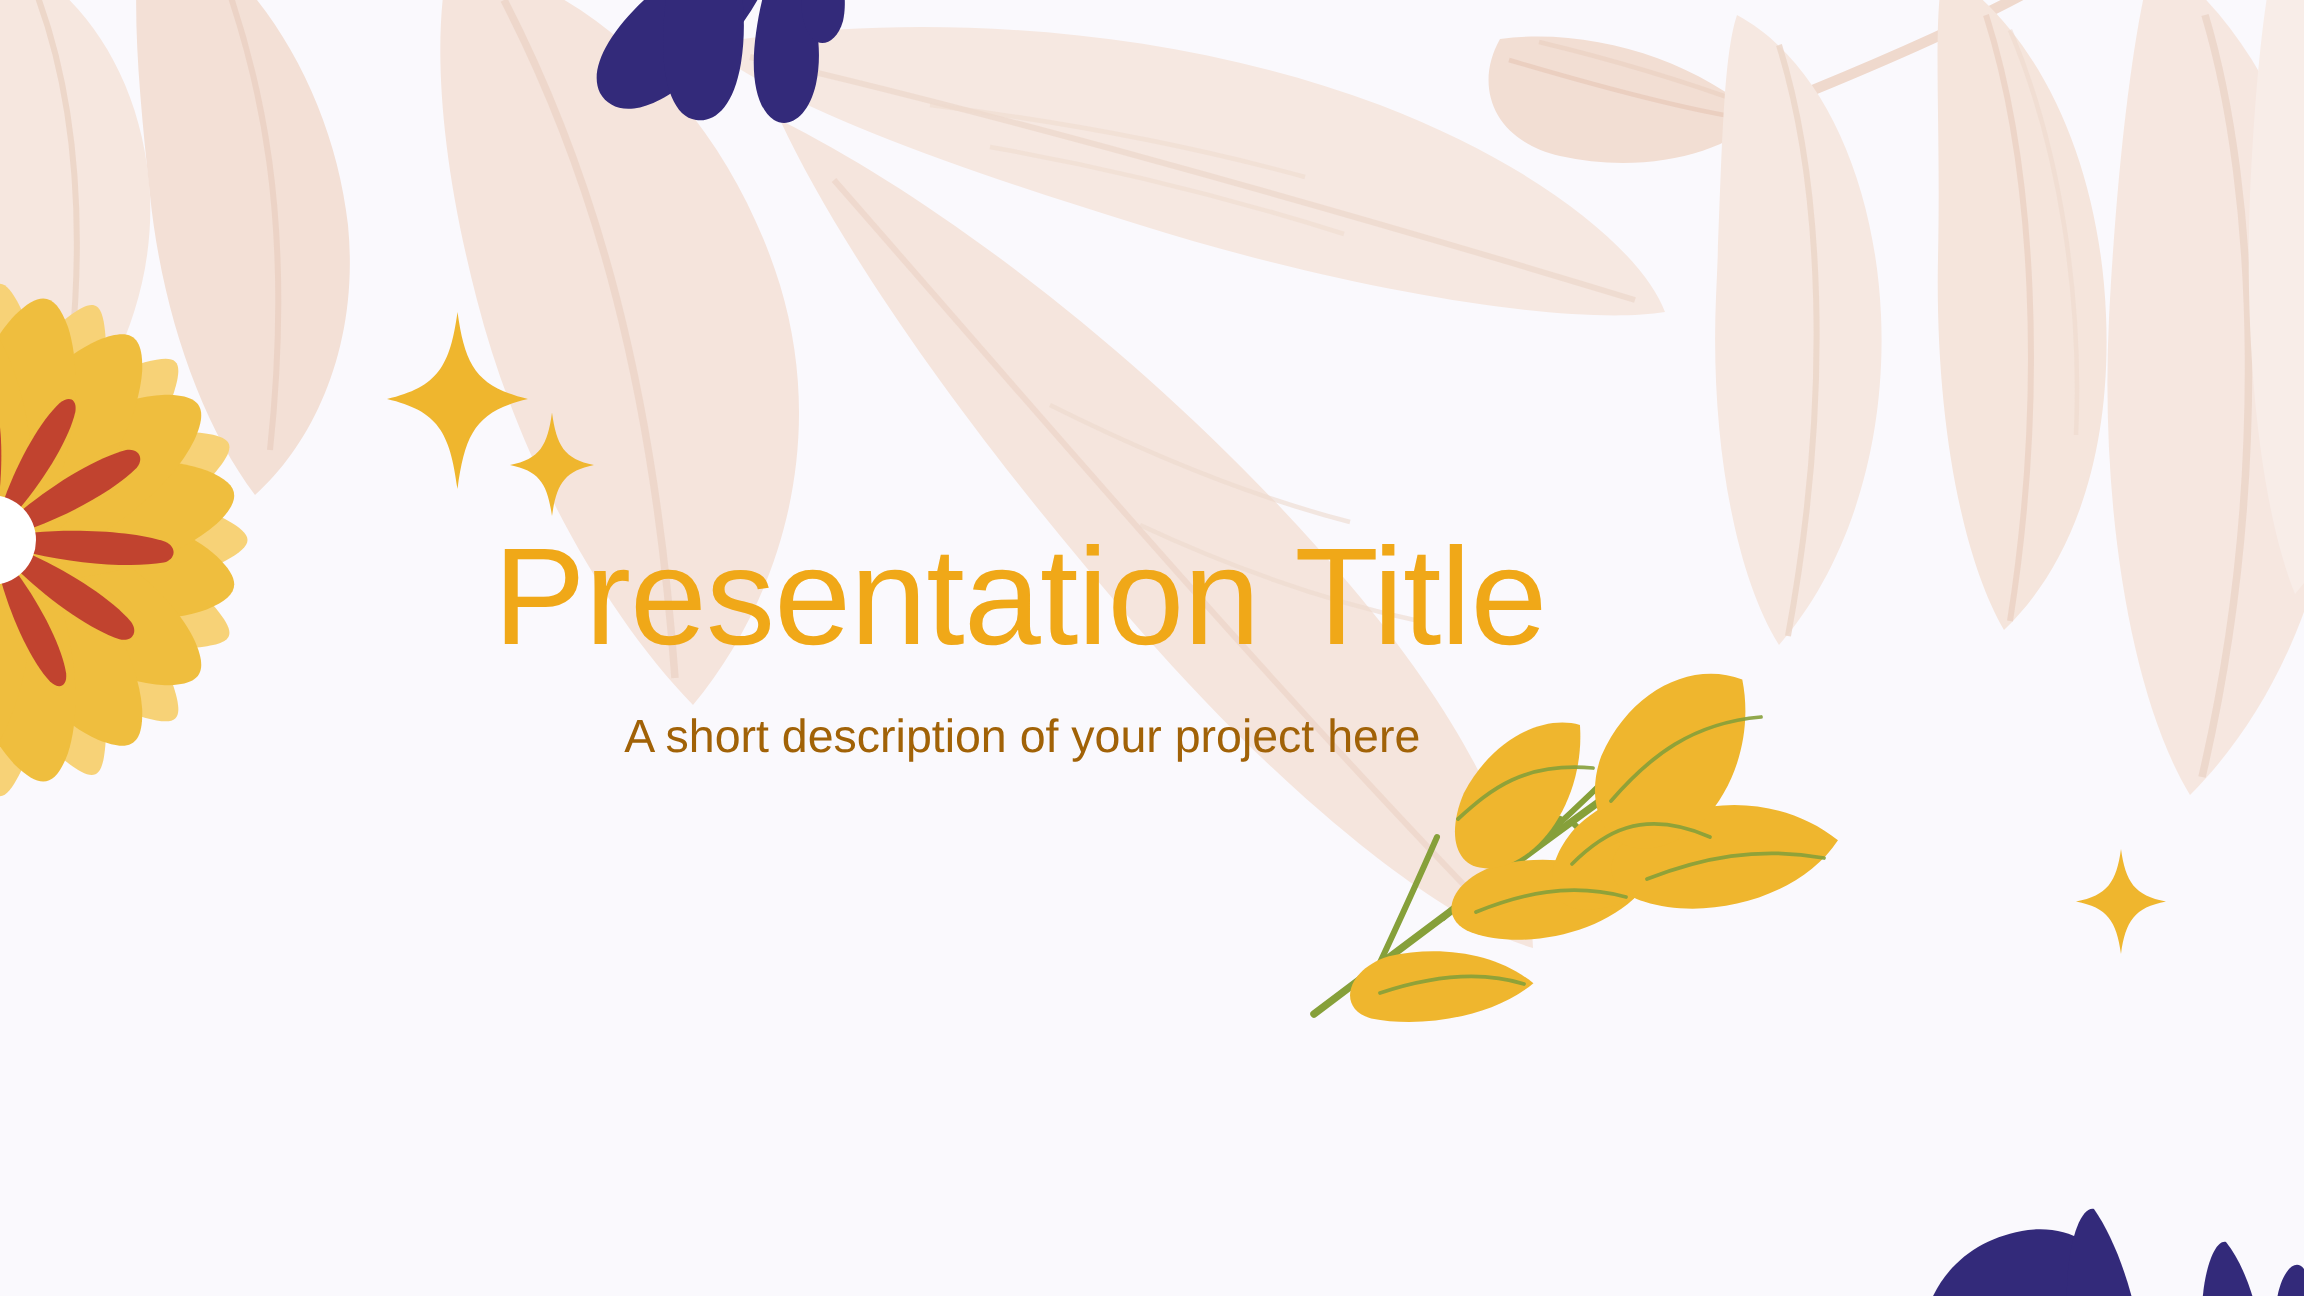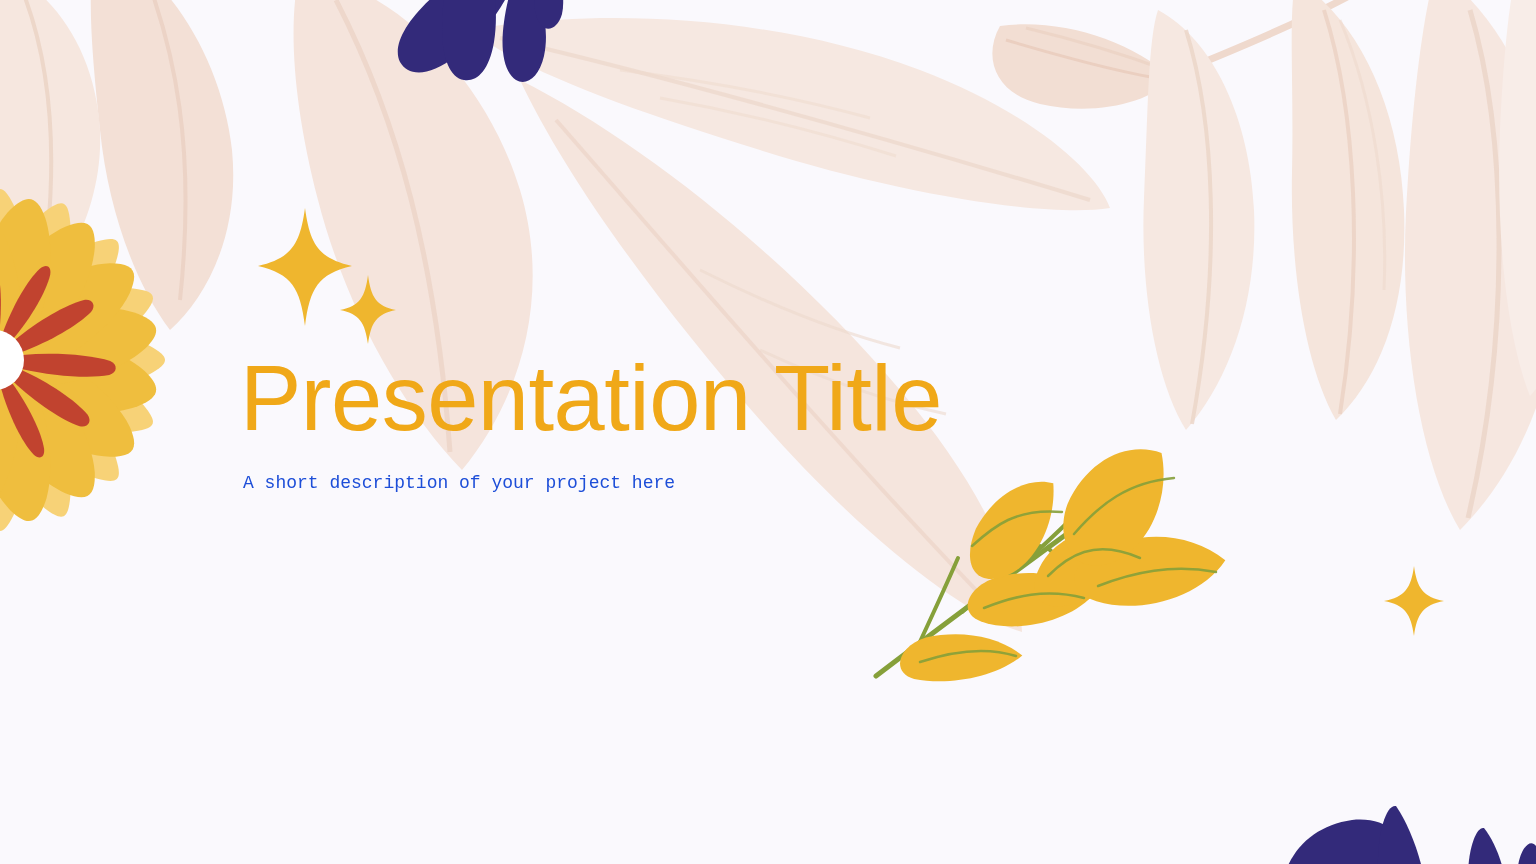--- a/index.html
+++ b/index.html
@@ -7,20 +7,21 @@
     padding: 0;
     background: #ffffff;
   }
   #slide {
     position: relative;
     width: 1536px;
     height: 864px;
     overflow: hidden;
     background: #FAF9FD;
     font-family: "Liberation Sans", sans-serif;
+    text-align: center;
   }
   .layer {
     position: absolute;
     top: 0;
     left: 0;
     width: 1536px;
     height: 864px;
     pointer-events: none;
   }
   #text-block {
@@ -34,25 +35,25 @@
     font-family: "Liberation Sans", sans-serif;
     font-size: 92px;
     line-height: 1.02;
     font-weight: 400;
     letter-spacing: -0.5px;
     color: #F0A818;
     white-space: nowrap;
   }
   #slide-subtitle {
     margin: 26px 0 0 3px;
-    font-family: Liberation Mono, monospace;
-    font-size: 18px;
+    font-family: Liberation Sans, sans-serif;
+    font-size: 31px;
     line-height: 1.25;
     font-weight: 400;
-    color: #1d4ed8;
+    color: #a16207;
     white-space: nowrap;
   }
 </style>
 </head>
 <body>
 
 <div id="slide" style="background: rgb(250, 249, 253);">
 
   <svg class="layer" viewBox="0 0 1536 864" xmlns="http://www.w3.org/2000/svg">
     <g>

